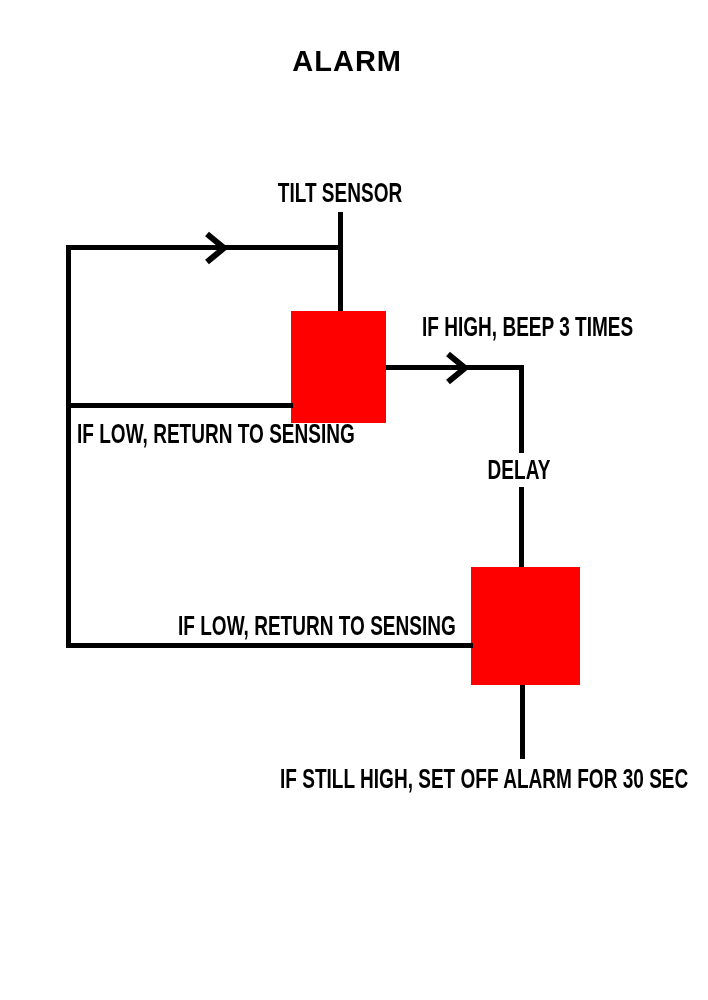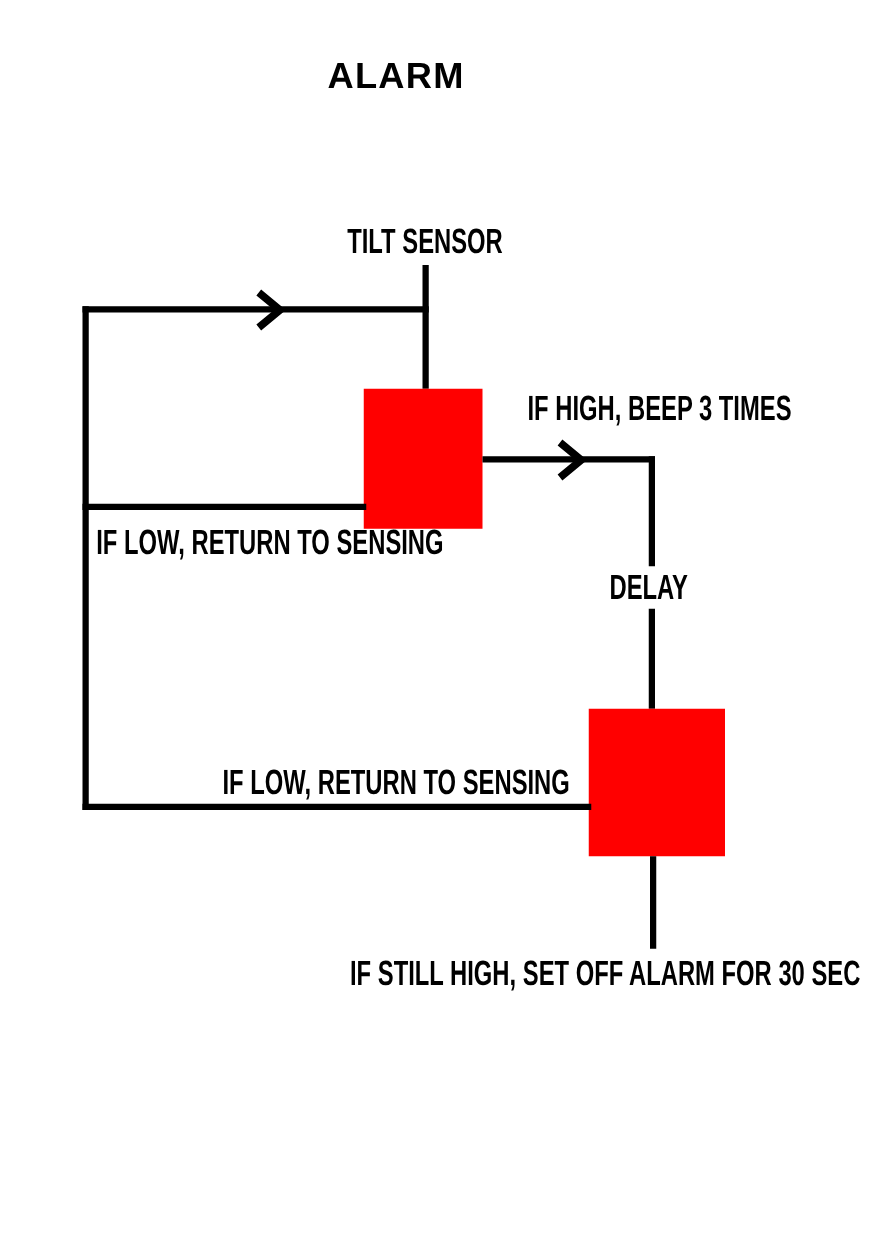--- a/index.html
+++ b/index.html
@@ -15,21 +15,21 @@
     background: #ffffff;
     overflow: hidden;
     font-family: "Liberation Sans", sans-serif;
     color: #000000;
   }
   .title {
     position: absolute;
     left: 262px;
     top: 47px;
     width: 140px;
-    text-align: left;
+    text-align: right;
     font-size: 29px;
     font-weight: bold;
     letter-spacing: 1px;
     line-height: 1;
     white-space: nowrap;
   }
   .label {
     position: absolute;
     font-size: 28px;
     font-weight: bold;

